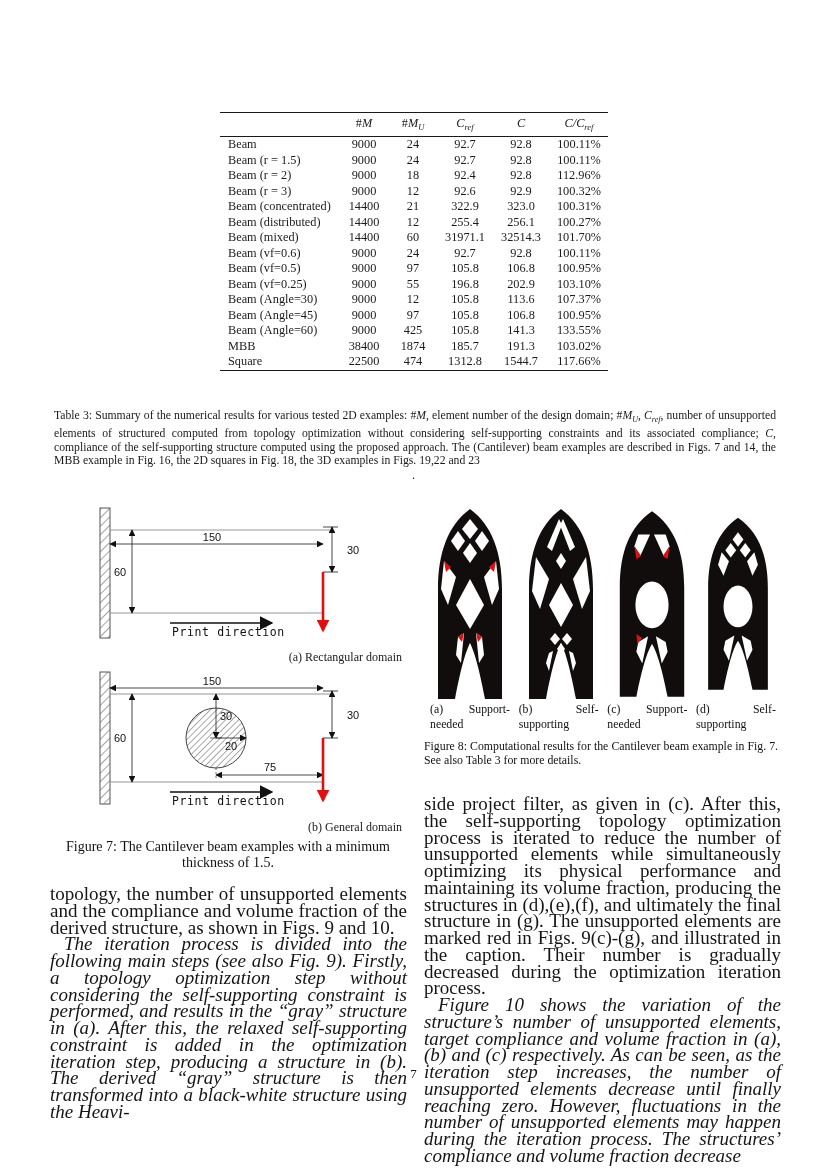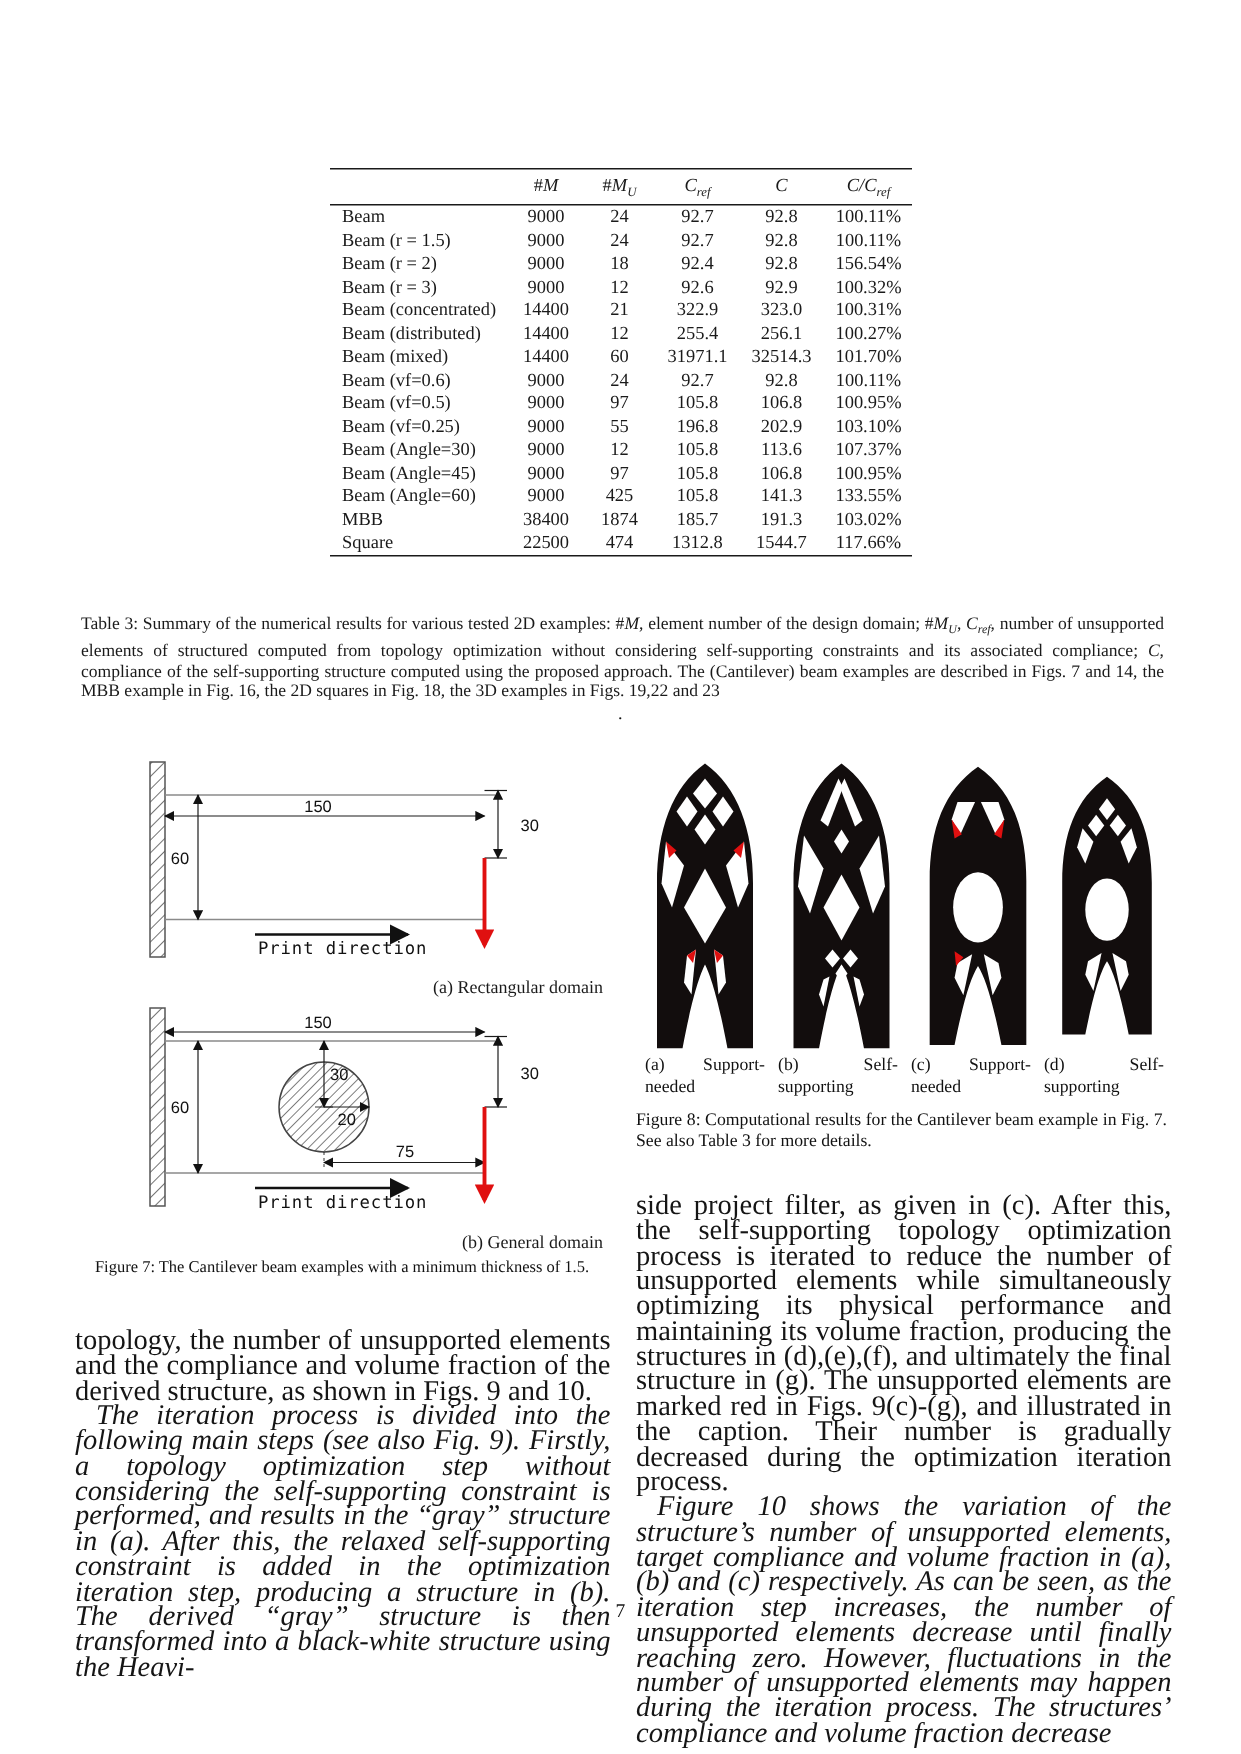--- a/index.html
+++ b/index.html
@@ -22,21 +22,21 @@
   sub.msub { font-size:8.5px; font-style:italic; }
   
   .table-caption {
     position:absolute; left:54px; top:409px; width:722px;
     font-size:11.7px; line-height:13.6px; text-align:justify; color:#1a1a1a;
   }
   .table-caption i { font-style:italic; }
   .table-caption sub { font-size:8px; }
   .stray-dot { position:absolute; left:0; top:468px; width:827px; text-align:center; font-size:12px; }
   .fig-caption-center { font-size:12px; text-align:right; color:#1a1a1a; }
-  .fig7-main-caption { position:absolute; left:52px; top:839px; width:352px; font-size:11px; text-align:center; }
+  .fig7-main-caption { position:absolute; left:52px; top:839px; width:352px; font-size:14px; text-align:center; }
   .fig8-caption { position:absolute; left:424px; top:740px; width:354px; font-size:11.8px; line-height:13.8px; text-align:justify; }
   .bodycol { position:absolute; width:357px; font-size:19px; line-height:16.75px; text-align:justify; color:#151515; }
   .bodycol p { margin:0; }
   .bodycol p.indent { text-indent:14px; }
   .bodycol p + p { margin-top:0;font-style:italic; }
   #left-col  { left:50px;  top:886px; }
   #right-col { left:424px; top:796px; }
   .page-number { position:absolute; left:0; top:1066px; width:827px; text-align:center; font-size:13px; }
   
   .fig7 { position:absolute; left:90px; width:312px; }
@@ -98,21 +98,21 @@
             <td>92.8</td>
             <td>100.11%</td>
           </tr>
 
           <tr>
             <td class="rowlabel">Beam (r = 2)</td>
             <td>9000</td>
             <td>18</td>
             <td>92.4</td>
             <td>92.8</td>
-            <td>156.54%</td>
+            <td>112.96%</td>
           </tr>
 
           <tr>
             <td class="rowlabel">Beam (r = 3)</td>
             <td>9000</td>
             <td>12</td>
             <td>92.6</td>
             <td>92.9</td>
             <td>100.32%</td>
           </tr>

